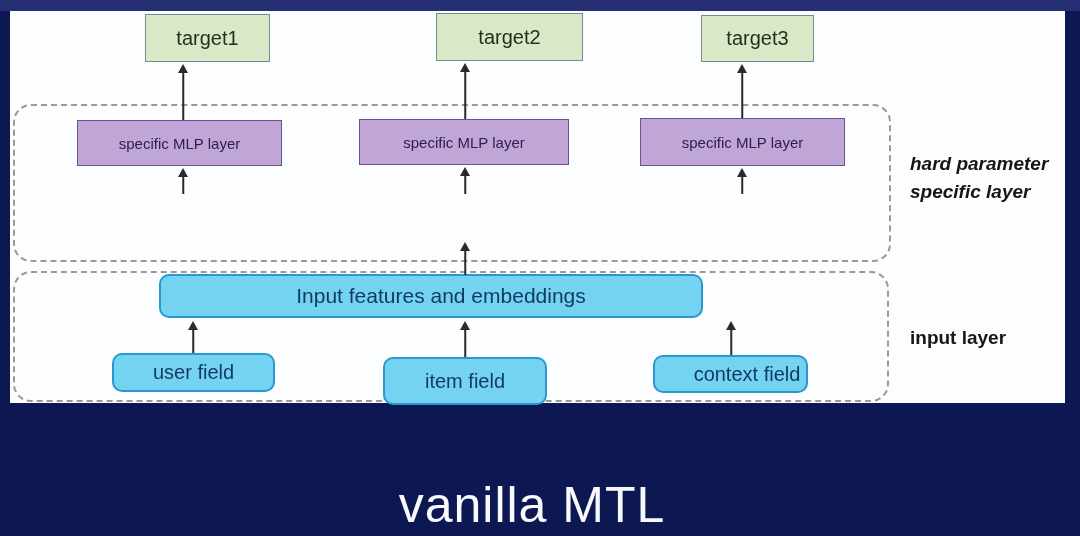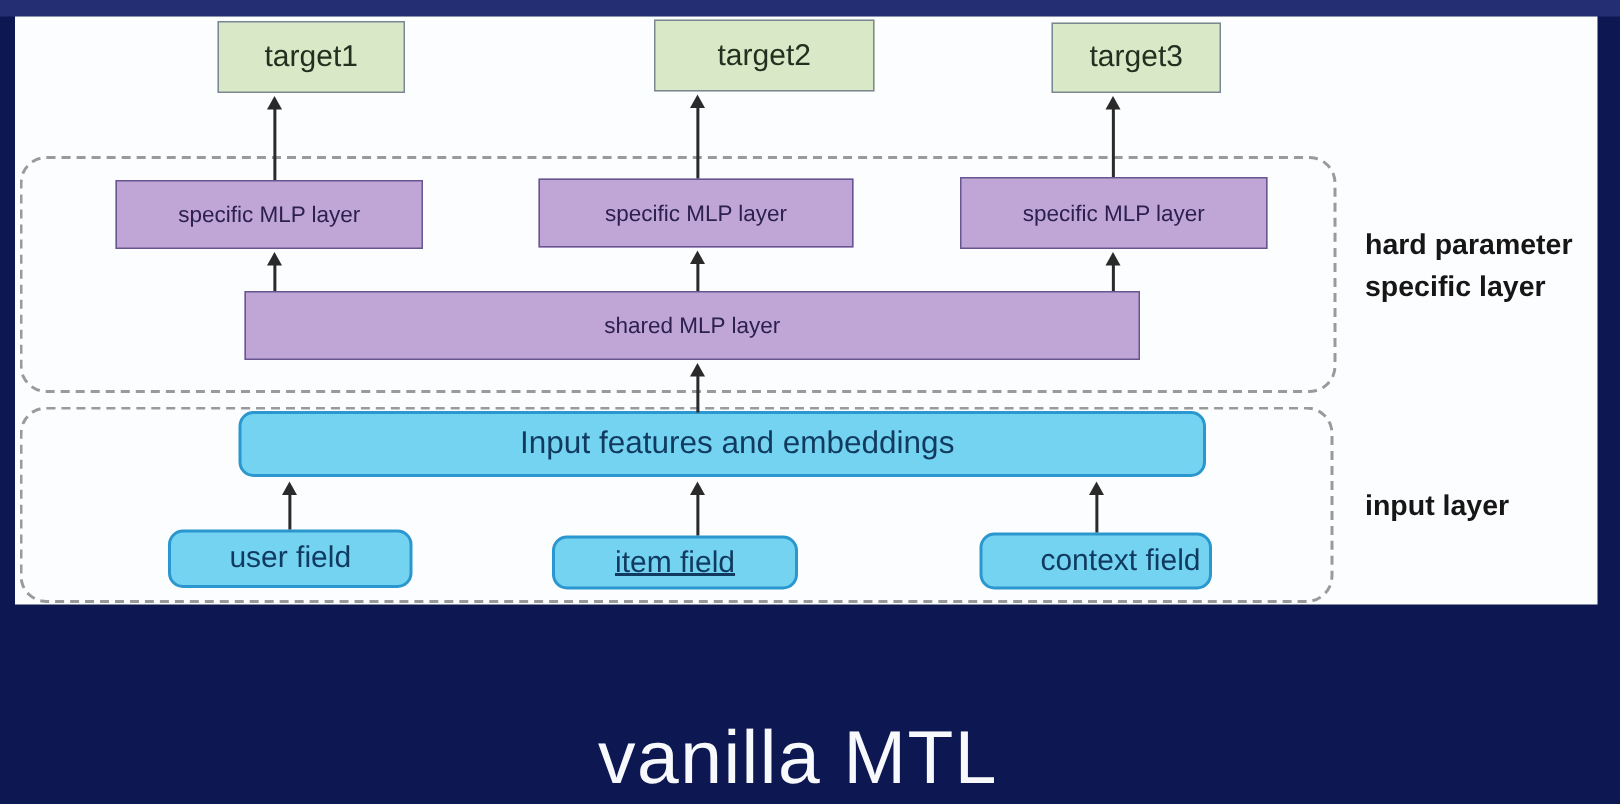--- a/index.html
+++ b/index.html
@@ -81,39 +81,36 @@
   <div class="box mlp" style="left:77px;top:120px;width:205px;height:46px;">
     <span>specific MLP layer</span>
   </div>
   <div class="box mlp" style="left:359px;top:119px;width:210px;height:46px;">
     <span>specific MLP layer</span>
   </div>
   <div class="box mlp" style="left:640px;top:118px;width:205px;height:48px;">
     <span>specific MLP layer</span>
   </div>
 
-  <div class="box mlp" style="left:163px;top:194px;width:597px;height:46px;">
-    <span>shared MLP layer</span>
-  </div>
 
-  <div class="box field wide-field" style="left:159px;top:274px;width:645px;height:44px;padding-left:20px;">
+  <div class="box field wide-field" style="left:159px;top:274px;width:544px;height:44px;padding-left:20px;">
     <span>Input features and embeddings</span>
   </div>
 
   <div class="box field" style="left:112px;top:353px;width:163px;height:39px;">
     <span>user field</span>
   </div>
-  <div class="box field" style="left:368px;top:357px;width:164px;height:36px;text-decoration:underline;">
+  <div class="box field" style="left:383px;top:357px;width:164px;height:48px;">
     <span>item field</span>
   </div>
   <div class="box field" style="left:653px;top:355px;width:155px;height:38px;padding-left:33px;">
     <span>context field</span>
   </div>
 
-  <div class="annotation" style="left:910px;top:150px;">
+  <div class="annotation" style="left:910px;top:150px;font-style:italic;">
     <div>hard parameter</div>
     <div>specific layer</div>
   </div>
   <div class="annotation" style="left:910px;top:324px;">input layer</div>
 
   <div class="arrow" style="left:177px;top:64px;height:56px;">
       <span class="head"></span>
       <span class="shaft"></span>
     </div>
   <div class="arrow" style="left:459px;top:63px;height:56px;">

